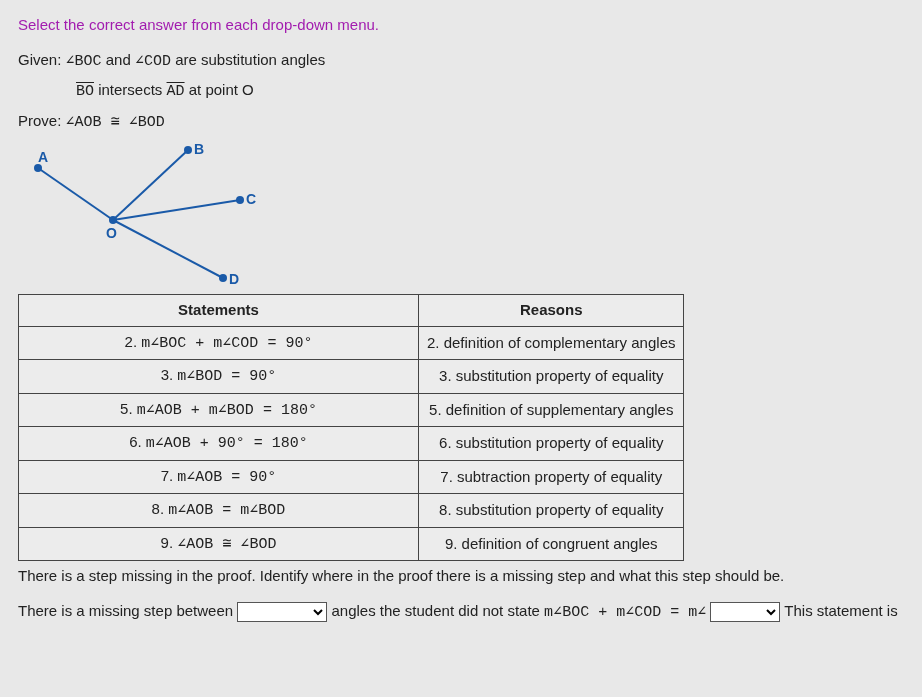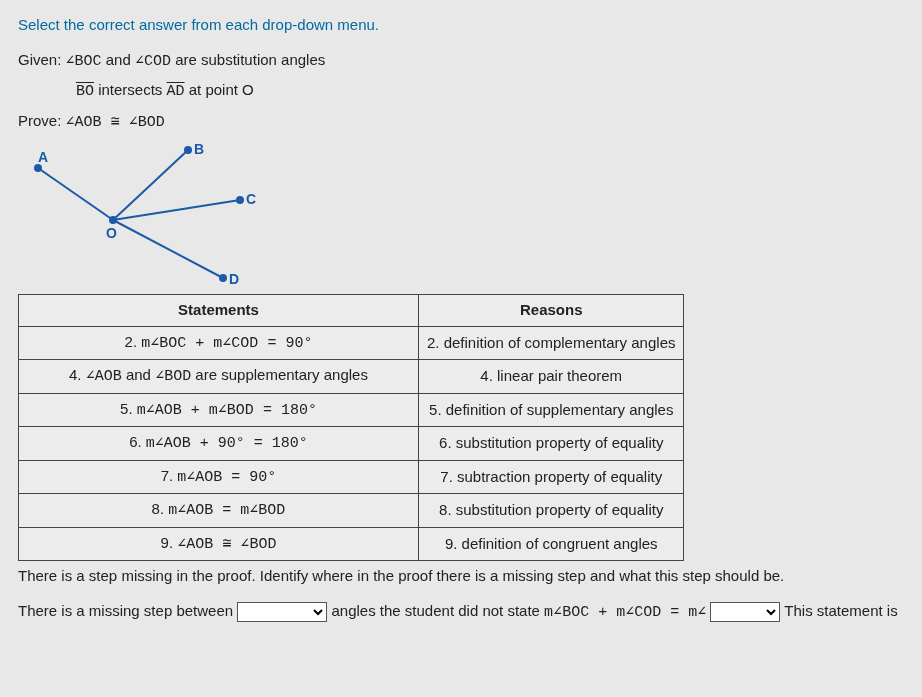--- a/index.html
+++ b/index.html
@@ -6,21 +6,21 @@
   body {
     font-family: Arial, Helvetica, sans-serif;
     background: #e8e8e8;
     width: 922px;
     height: 697px;
     padding: 14px 18px;
     color: #222;
     font-size: 15px;
     line-height: 1.5;
   }
-  .instruction { color: #0369a1; margin-bottom: 12px; }
+  .instruction { color: #a21caf; margin-bottom: 12px; }
   .given-line, .prove-line { margin-bottom: 6px; }
   .given-label, .prove-label { display: inline-block; }
   .indent { margin-left: 58px; margin-bottom: 6px; }
   .bar { text-decoration: overline; }
   .math { font-family: Liberation Mono, monospace; }
   svg.figure { display: block; margin: 4px 0 4px 0; }
   table { border-collapse: collapse; margin-top: 2px; background: #ececec; }
   th, td { border: 1px solid #444; padding: 4px 8px; text-align: center; vertical-align: middle; font-weight: normal;}
   th { font-weight: bold; }
   .after-table { margin-top: 4px; }
@@ -76,22 +76,22 @@
   <tbody>
       <tr>
     <th style="width:400px">Statements</th>
     <th>Reasons</th>
   </tr>
   <tr>
     <td><span>2. </span><span class="math">m∠BOC + m∠COD = 90°</span></td>
     <td>2. definition of complementary angles</td>
   </tr>
   <tr>
-    <td><span>4. </span><span class="math">∠AOB</span><span> and </span><span class="math">∠BOD</span><span> are supplementary angles</span></td>
-    <td>4. linear pair theorem</td>
+    <td><span>3. </span><span class="math">m∠BOD = 90°</span></td>
+    <td>3. substitution property of equality</td>
   </tr>
   <tr>
     <td><span>5. </span><span class="math">m∠AOB + m∠BOD = 180°</span></td>
     <td>5. definition of supplementary angles</td>
   </tr>
   <tr>
     <td><span>6. </span><span class="math">m∠AOB + 90° = 180°</span></td>
     <td>6. substitution property of equality</td>
   </tr>
   <tr>

